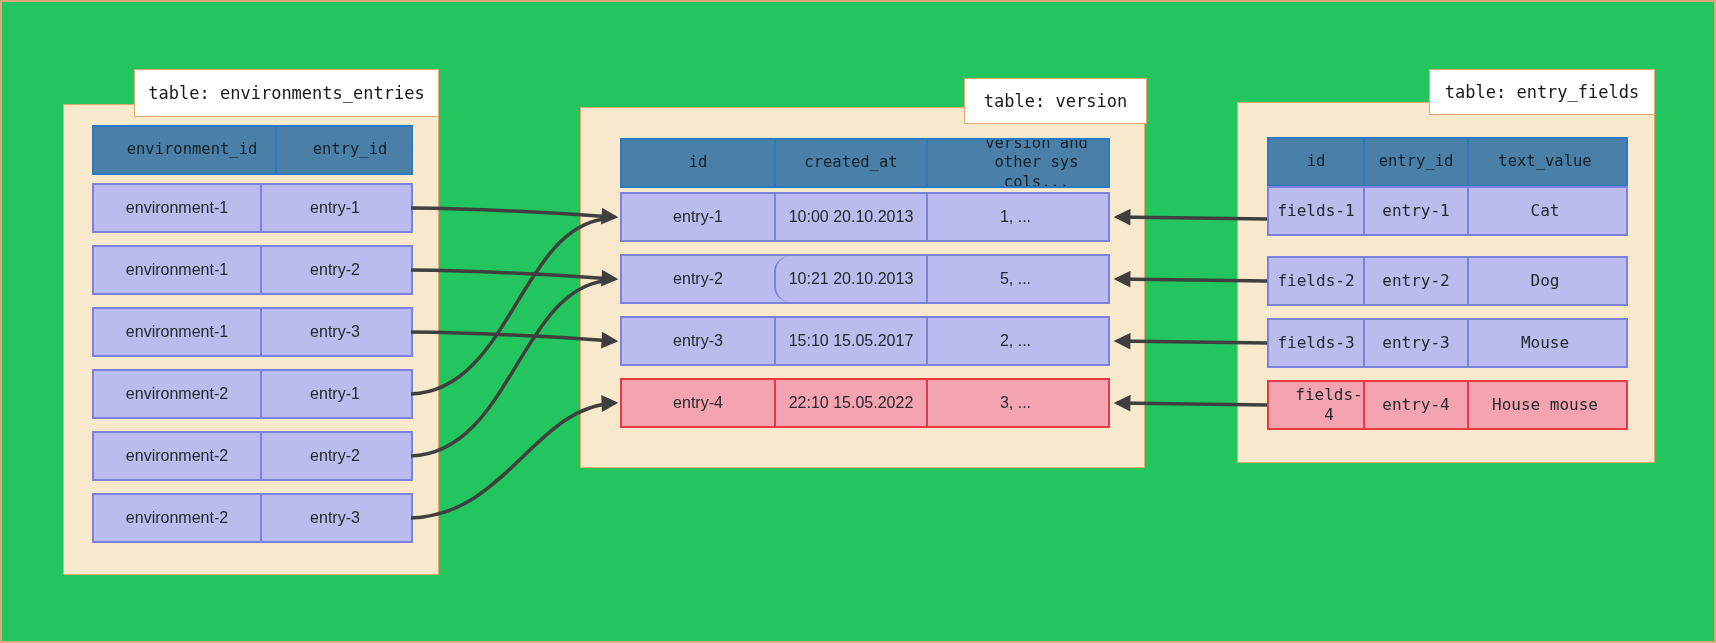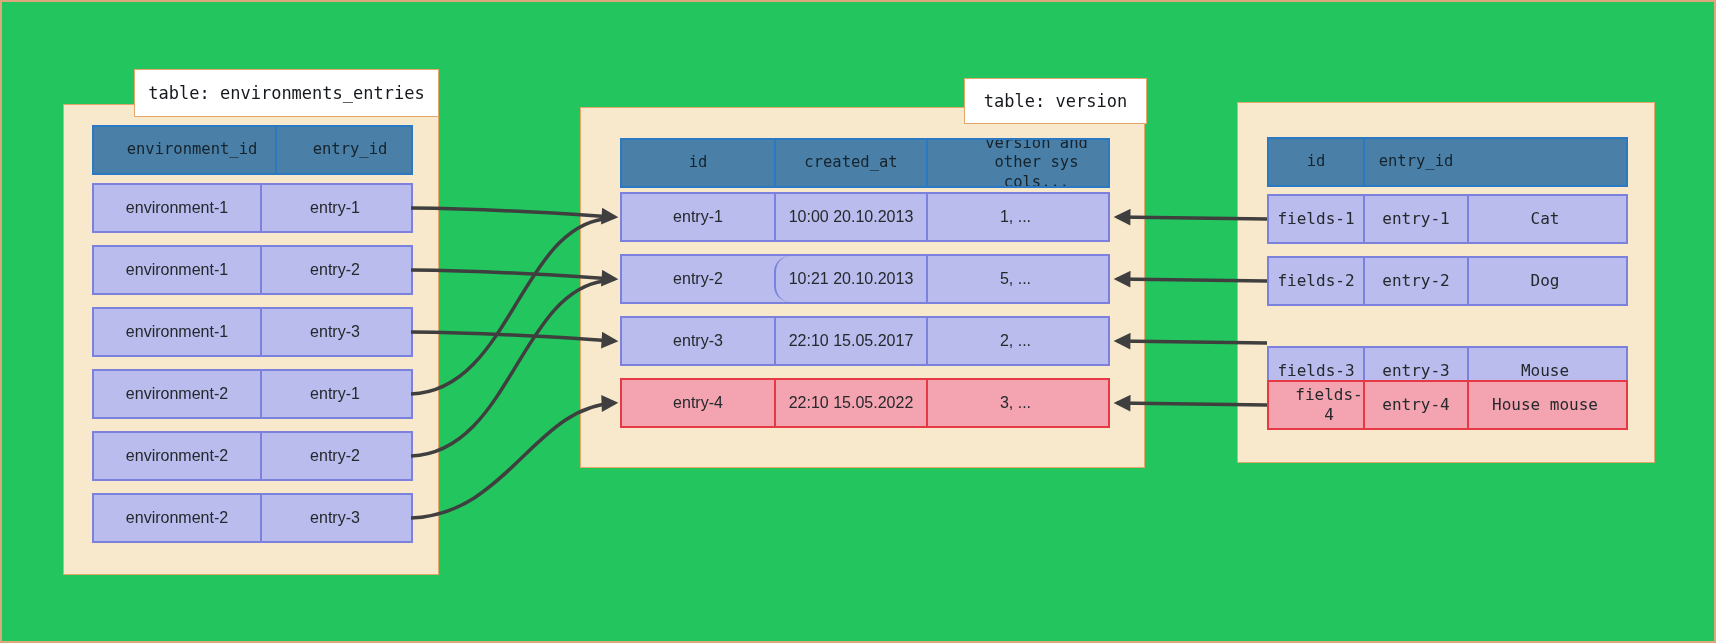--- a/index.html
+++ b/index.html
@@ -114,44 +114,48 @@
       <div class="cell" style="width: 152px;">10:00 20.10.2013</div>
       <div class="cell" style="width: 177px;">1, ...</div>
     </div>
     <div class="trow row-normal font-sans" style="left: 618px; top: 252px; width: 490px; height: 50px;">
       <div class="cell" style="width: 152px;">entry-2</div>
       <div class="cell" style="width: 152px; border-radius: 16px;">10:21 20.10.2013</div>
       <div class="cell" style="width: 177px;">5, ...</div>
     </div>
     <div class="trow row-normal font-sans" style="left: 618px; top: 314px; width: 490px; height: 50px;">
       <div class="cell" style="width: 152px;">entry-3</div>
-      <div class="cell" style="width: 152px;">22:10 15.05.2017</div>
+      <div class="cell" style="width: 152px;">15:10 15.05.2017</div>
       <div class="cell" style="width: 177px;">2, ...</div>
     </div>
     <div class="trow row-hl font-sans" style="left: 618px; top: 376px; width: 490px; height: 50px;">
       <div class="cell" style="width: 152px;">entry-4</div>
       <div class="cell" style="width: 152px;">22:10 15.05.2022</div>
       <div class="cell" style="width: 177px;">3, ...</div>
     </div>
     <div class="container" style="left: 1235px; top: 100px; width: 418px; height: 361px;"></div>
+    <div class="titlebox" style="left: 1427px; top: 67px; width: 226px; height: 46px;">
+      <span>table: entry_fields</span>
+    </div>
     <div class="trow row-header font-mono" style="left: 1265px; top: 135px; width: 361px; height: 50px;">
       <div class="cell" style="width: 94px;">id</div>
       <div class="cell" style="width: 104px;">entry_id</div>
+      <div class="cell" style="width: 154px;">text_value</div>
     </div>
-    <div class="trow row-normal font-mono" style="left: 1265px; top: 192px; width: 361px; height: 50px;">
+    <div class="trow row-normal font-mono" style="left: 1265px; top: 184px; width: 361px; height: 50px;">
       <div class="cell" style="width: 94px;">fields-1</div>
       <div class="cell" style="width: 104px;">entry-1</div>
       <div class="cell" style="width: 154px;">Cat</div>
     </div>
     <div class="trow row-normal font-mono" style="left: 1265px; top: 254px; width: 361px; height: 50px;">
       <div class="cell" style="width: 94px;">fields-2</div>
       <div class="cell" style="width: 104px;">entry-2</div>
       <div class="cell" style="width: 154px;">Dog</div>
     </div>
-    <div class="trow row-normal font-mono" style="left: 1265px; top: 316px; width: 361px; height: 50px; margin-top: 28px;">
+    <div class="trow row-normal font-mono" style="left: 1265px; top: 316px; width: 361px; height: 50px;">
       <div class="cell" style="width: 94px;">fields-3</div>
       <div class="cell" style="width: 104px;">entry-3</div>
       <div class="cell" style="width: 154px;">Mouse</div>
     </div>
     <div class="trow row-hl font-mono" style="left: 1265px; top: 378px; width: 361px; height: 50px;">
       <div class="cell" style="width: 94px; padding-left: 30px;">fields-4</div>
       <div class="cell" style="width: 104px;">entry-4</div>
       <div class="cell" style="width: 154px;">House mouse</div>
     </div>
   </div>

